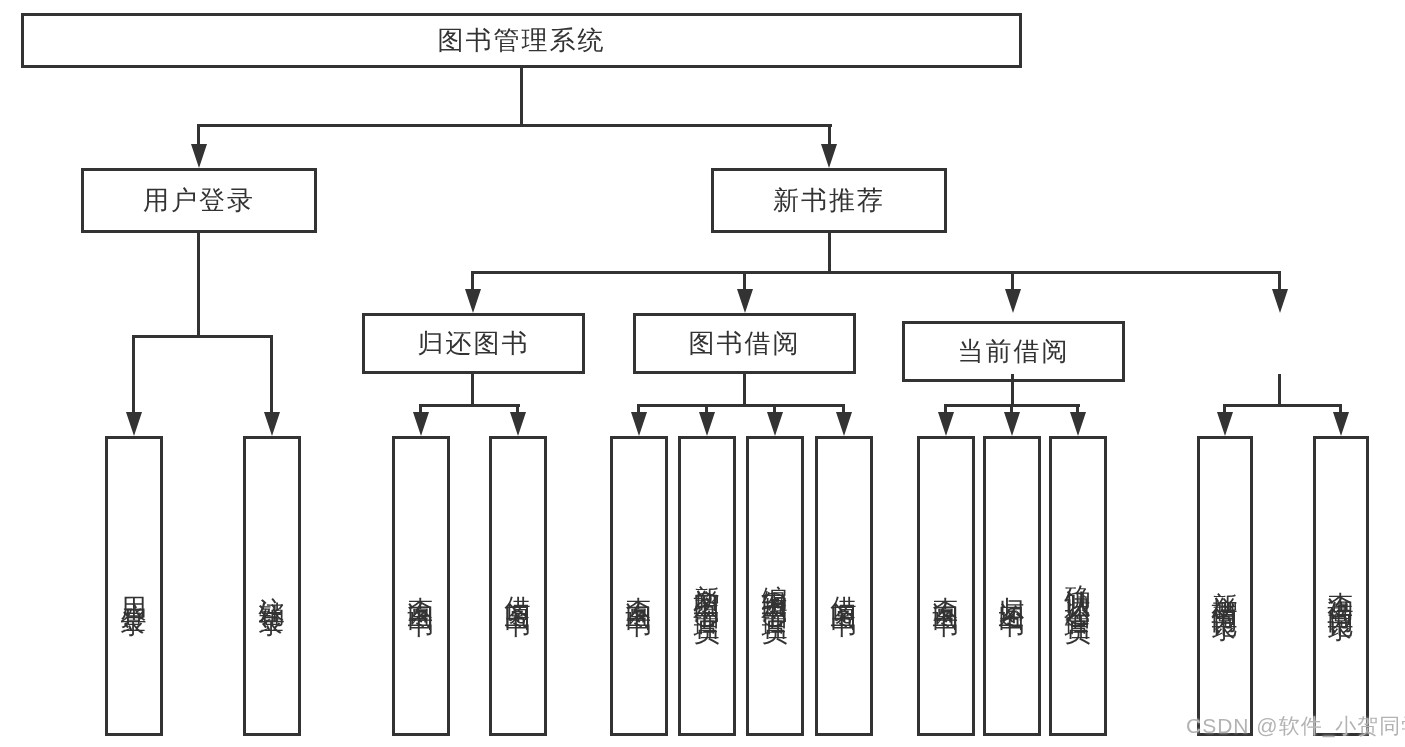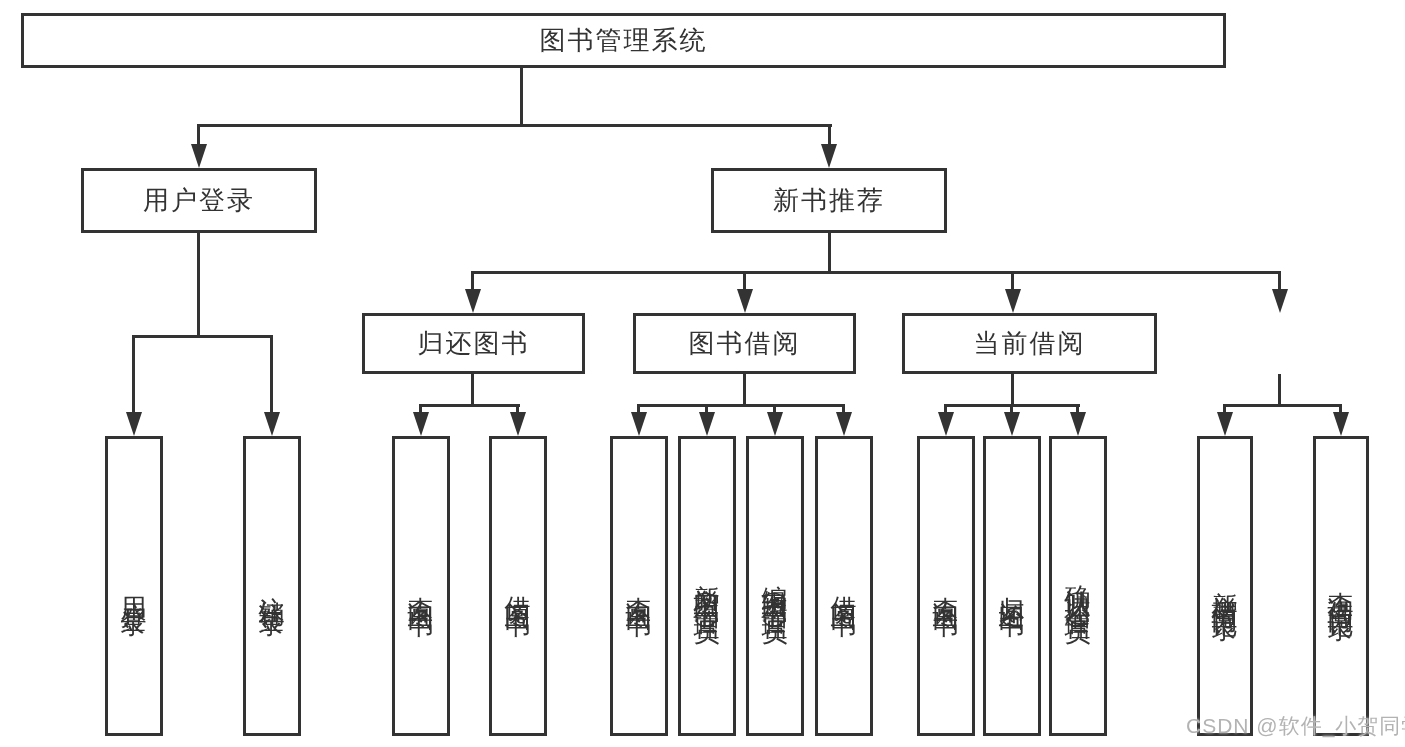--- a/index.html
+++ b/index.html
@@ -27,21 +27,21 @@
     position:absolute;left:1186px;top:712px;font-size:21px;letter-spacing:1px;
     color:#b3b3b3;white-space:nowrap;z-index:5;
     text-shadow:0 0 3px #ffffff;
   }
 </style>
 </head>
 <body>
 
 <div class="canvas">
 
-  <div class="box hbox" style="left:21px;top:13px;width:1205px;height:55px">
+  <div class="box hbox" style="left:21px;top:13px;width:1001px;height:55px">
     <span>图书管理系统</span>
   </div>
 
   <div class="vline" style="left:520px;top:68px;height:59px"></div>
   <div class="hline" style="left:197px;top:124px;width:635px"></div>
   <div class="vline" style="left:197px;top:124px;height:24px"></div>
   <div class="arrow" style="left:191px;top:144px"></div>
   <div class="vline" style="left:828px;top:124px;height:24px"></div>
   <div class="arrow" style="left:821px;top:144px"></div>
 
@@ -69,21 +69,21 @@
   <div class="arrow" style="left:1005px;top:289px"></div>
   <div class="vline" style="left:1278px;top:271px;height:22px"></div>
   <div class="arrow" style="left:1272px;top:289px"></div>
 
   <div class="box hbox" style="left:362px;top:313px;width:223px;height:61px">
     <span>归还图书</span>
   </div>
   <div class="box hbox" style="left:633px;top:313px;width:223px;height:61px">
     <span>图书借阅</span>
   </div>
-  <div class="box hbox" style="left:902px;top:313px;width:255px;height:61px">
+  <div class="box hbox" style="left:902px;top:321px;width:223px;height:61px">
     <span>当前借阅</span>
   </div>
 
   <div class="vline" style="left:471px;top:374px;height:33px"></div>
   <div class="hline" style="left:419px;top:404px;width:101px"></div>
   <div class="vline" style="left:419px;top:404px;height:12px"></div>
   <div class="arrow" style="left:413px;top:412px"></div>
   <div class="vline" style="left:516px;top:404px;height:12px"></div>
   <div class="arrow" style="left:510px;top:412px"></div>
 

